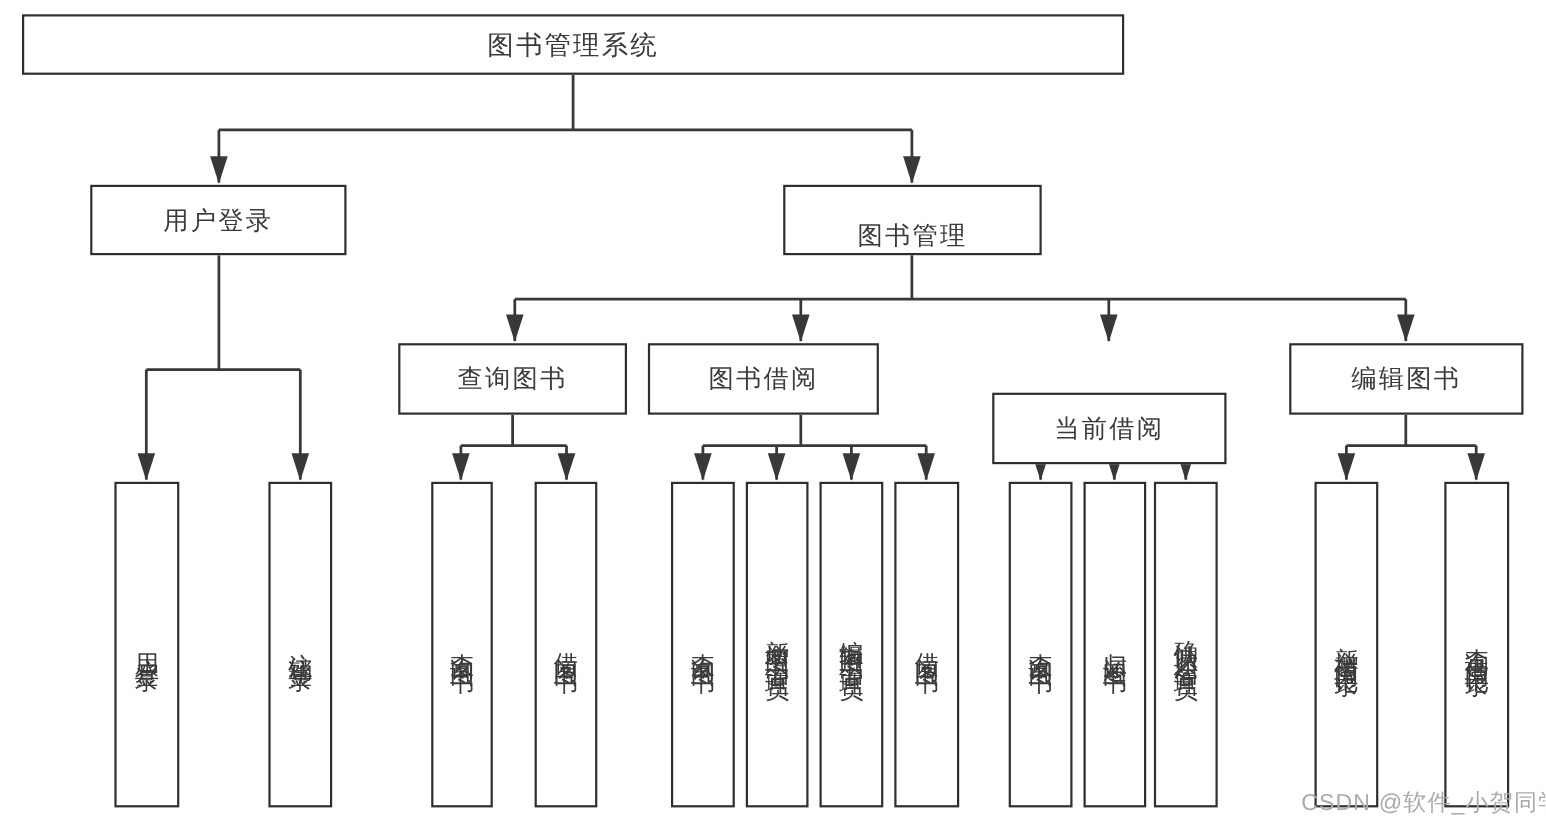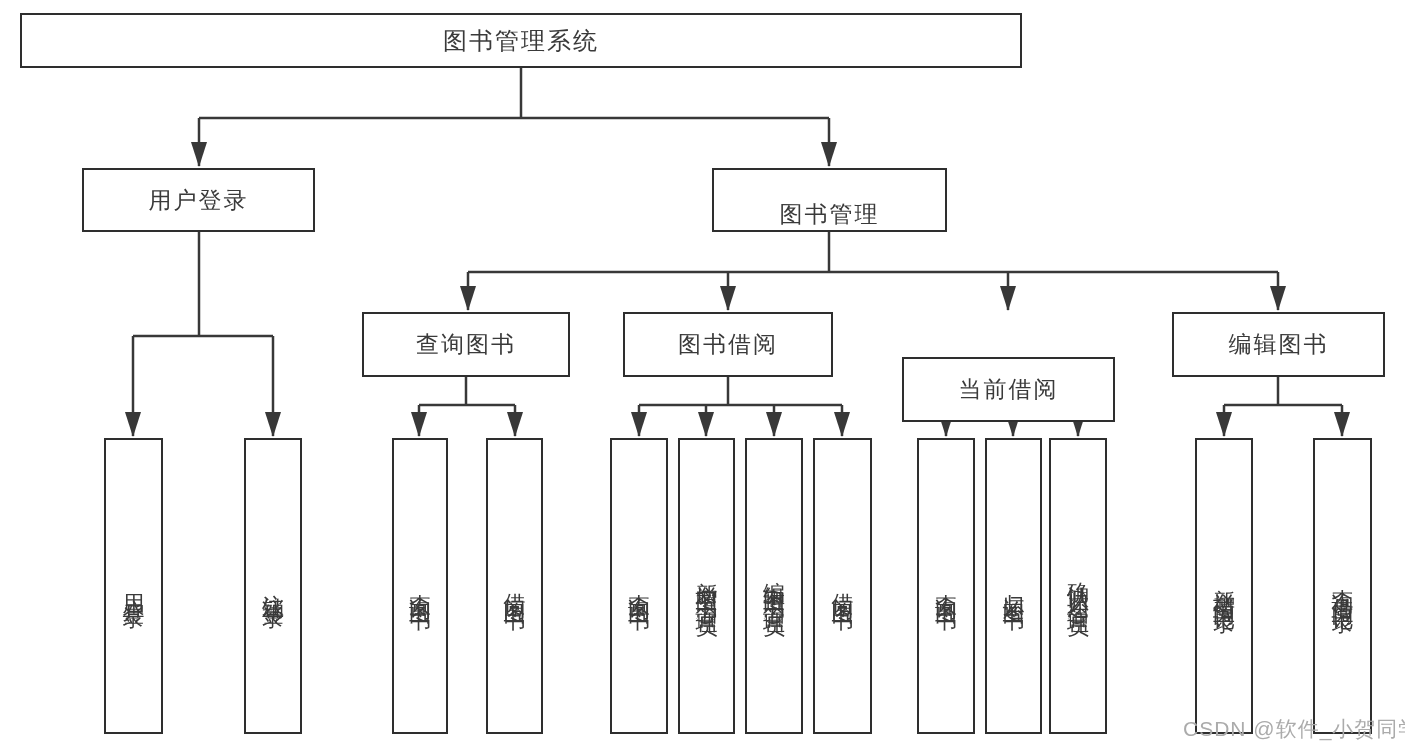--- a/index.html
+++ b/index.html
@@ -131,21 +131,21 @@
   <div class="box" style="left:82px; top:168px; width:233px; height:64px;">
     <span class="h-label">用户登录</span>
   </div>
   <div class="box" style="left:712px; top:168px; width:235px; height:64px;align-items:flex-end;">
     <span class="h-label">图书管理</span>
   </div>
 
   <div class="box" style="left:362px; top:312px; width:208px; height:65px;">
     <span class="h-label">查询图书</span>
   </div>
-  <div class="box" style="left:623px; top:312px; width:210px; height:65px;">
+  <div class="box" style="left:589px; top:312px; width:210px; height:65px;">
     <span class="h-label">图书借阅</span>
   </div>
   <div class="box" style="left:902px; top:312px; width:213px; height:65px;margin-top:45px;">
     <span class="h-label">当前借阅</span>
   </div>
   <div class="box" style="left:1172px; top:312px; width:213px; height:65px;">
     <span class="h-label">编辑图书</span>
   </div>
 
   <div class="box" style="left:104px; top:438px; width:59px; height:296px;">

